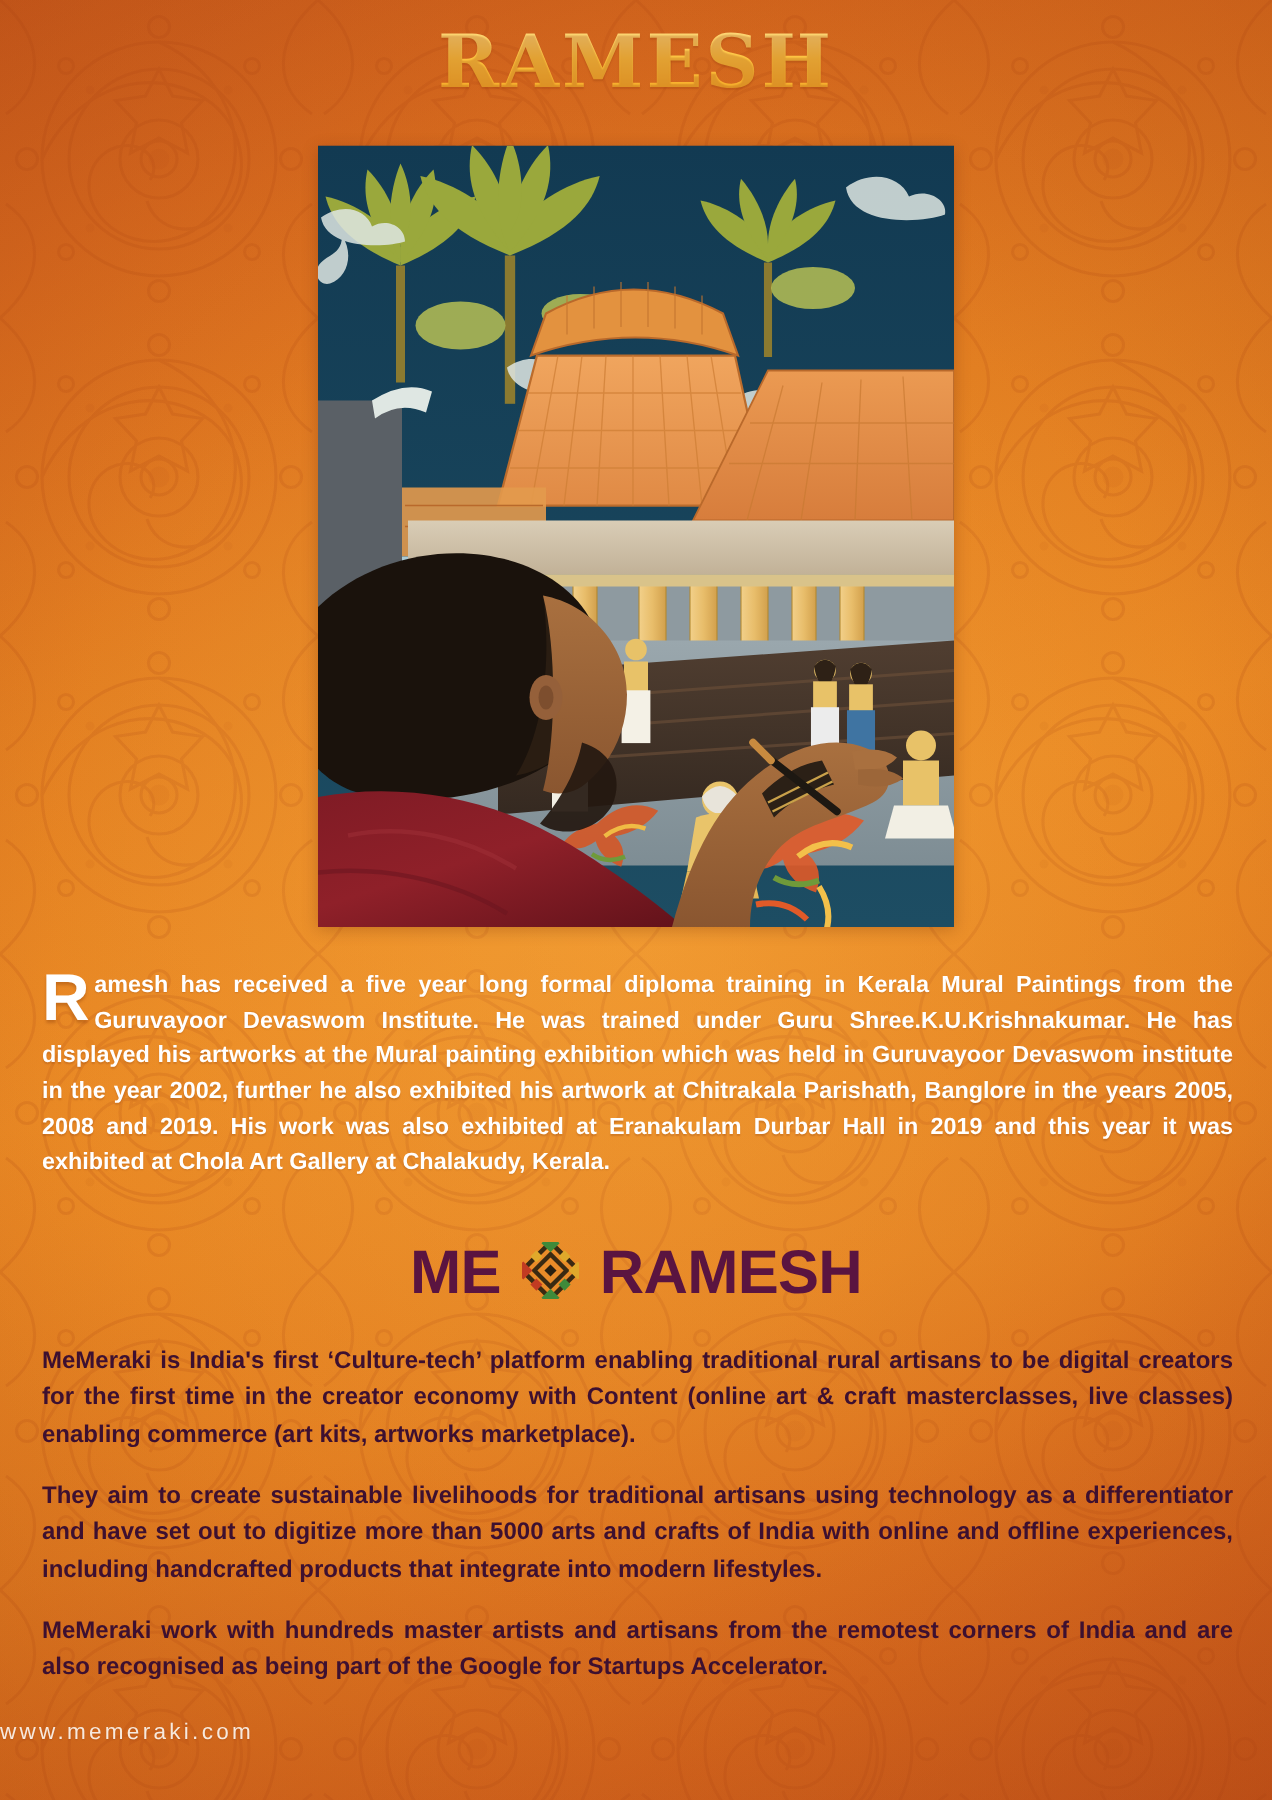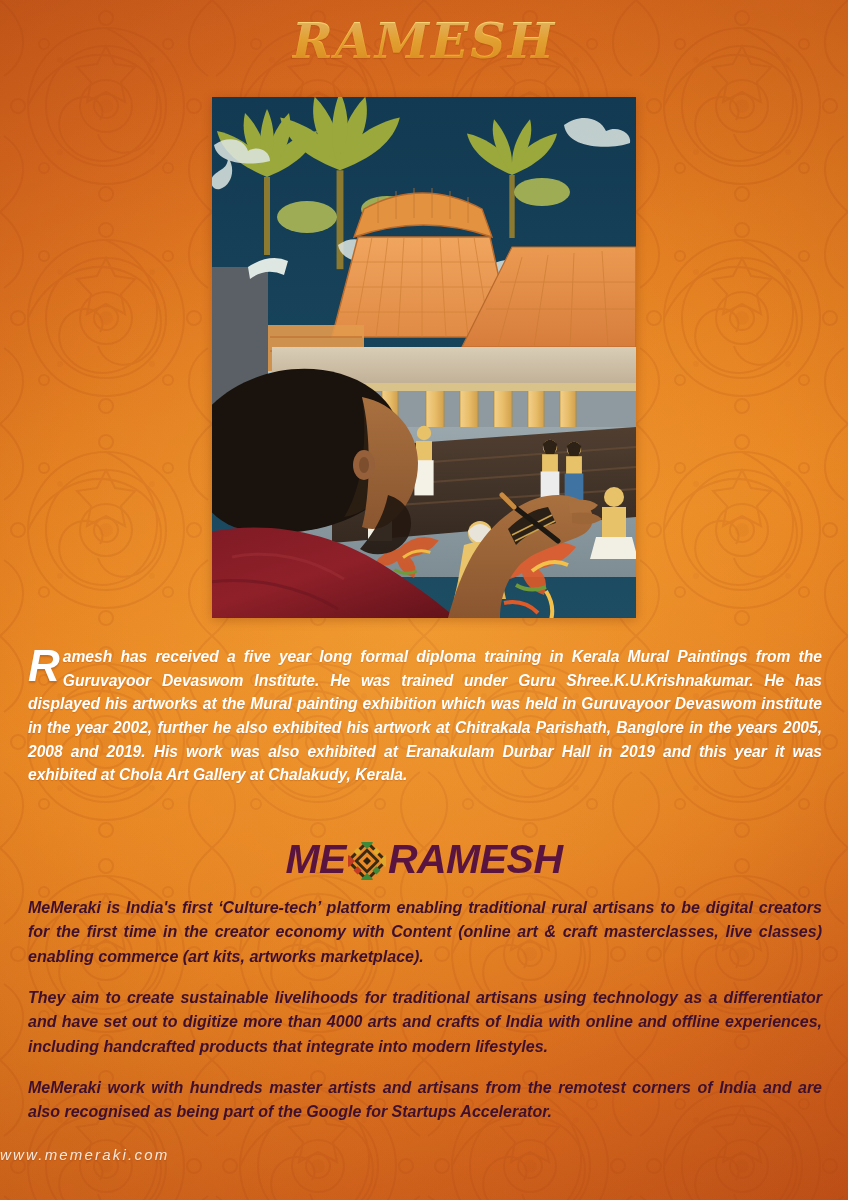--- a/index.html
+++ b/index.html
@@ -11,21 +11,20 @@
   }
 
   
   .page{
     position:relative;
     width:848px; height:1200px;
     background:
       radial-gradient(ellipse 120% 80% at 50% 52%, rgba(240,150,40,0.55) 0%, rgba(230,125,32,0.18) 45%, rgba(196,82,24,0.30) 100%),
       linear-gradient(160deg, #c85a1c 0%, #d4661d 12%, #e07d20 32%, #e98a24 50%, #e07d20 70%, #cf601b 88%, #bf4f18 100%);
     overflow:hidden;
-    font-style:italic;
   }
 
   
   .bg-pattern{
     position:absolute; inset:0;
     opacity:.30;
     pointer-events:none;
   }
   .bg-vignette{
     position:absolute; inset:0;
@@ -90,22 +89,22 @@
     color:#ffffff;
     text-shadow:0 2px 2px rgba(120,45,8,.30);
   }
 
   
   .logo{
     position:absolute;
     left:0; right:0; top:828px;
     text-align:center;
     height:52px;
-    display:flex; align-items:flex-end; justify-content:center;
-    gap:0px;
+    display:flex; align-items:flex-start; justify-content:center;
+    gap:12px;
   }
   .logo-txt{
     font-family:"Liberation Sans", sans-serif;
     font-size:41px;
     font-weight:700;
     letter-spacing:-0.5px;
     color:#5a1440;
     line-height:1;
   }
   .logo-mark{
@@ -445,21 +444,21 @@
           <rect x="25" y="11" width="6" height="6" fill="#3f8a3a"></rect>
           <rect x="11" y="11" width="6" height="6" fill="#2a2010"></rect>
         </g>
       </svg>
     </span>
     <span class="logo-txt">RAMESH</span>
   </div>
 
   <div class="about">
     <p>MeMeraki is India's first ‘Culture-tech’ platform enabling traditional rural artisans to be digital creators for the first time in the creator economy with Content (online art &amp; craft masterclasses, live classes) enabling commerce (art kits, artworks marketplace).</p>
-    <p>They aim to create sustainable livelihoods for traditional artisans using technology as a differentiator and have set out to digitize more than 4000 arts and crafts of India with online and offline experiences, including handcrafted products that integrate into modern lifestyles.</p>
+    <p>They aim to create sustainable livelihoods for traditional artisans using technology as a differentiator and have set out to digitize more than 5000 arts and crafts of India with online and offline experiences, including handcrafted products that integrate into modern lifestyles.</p>
     <p>MeMeraki work with hundreds master artists and artisans from the remotest corners of India and are also recognised as being part of the Google for Startups Accelerator.</p>
   </div>
 
   <div class="footer">
     <span class="footer-url">www.memeraki.com</span>
   </div>
 
 </div>
 
 </body></html>

